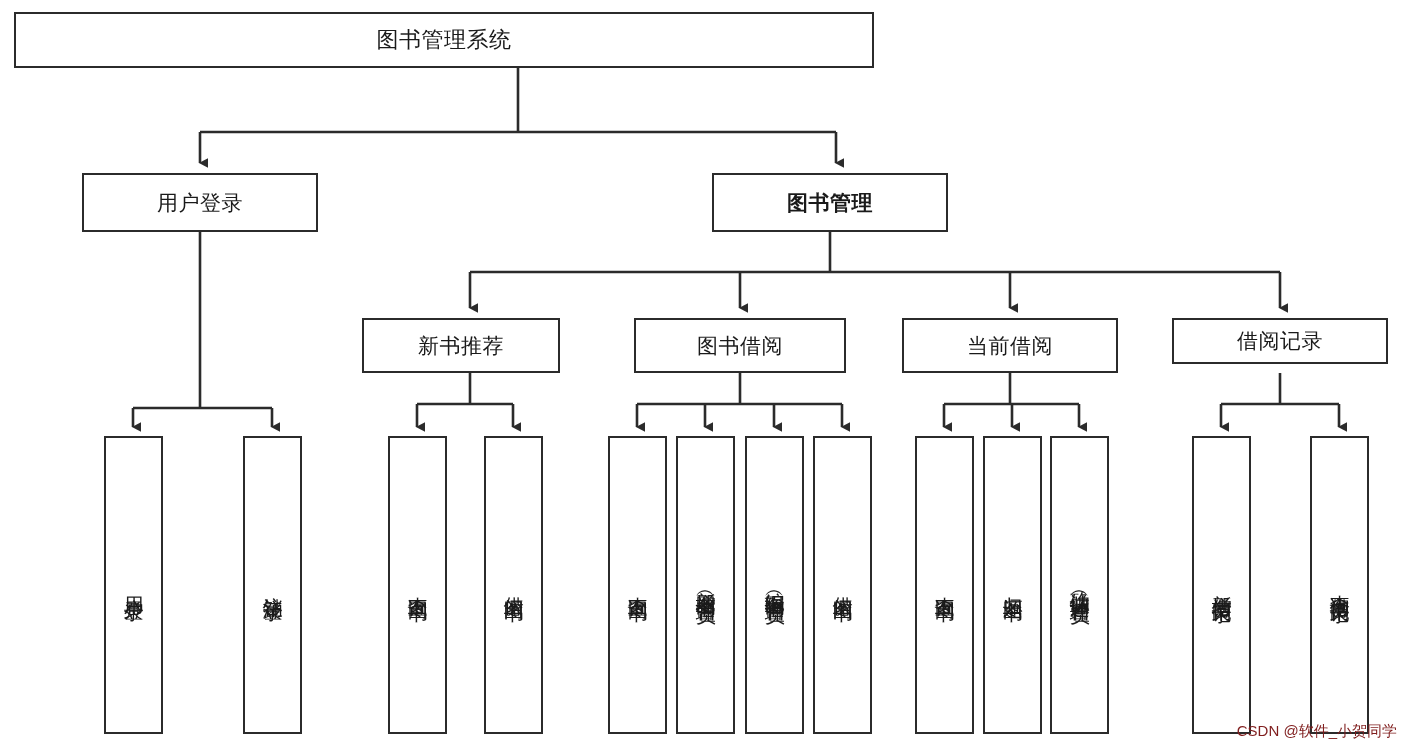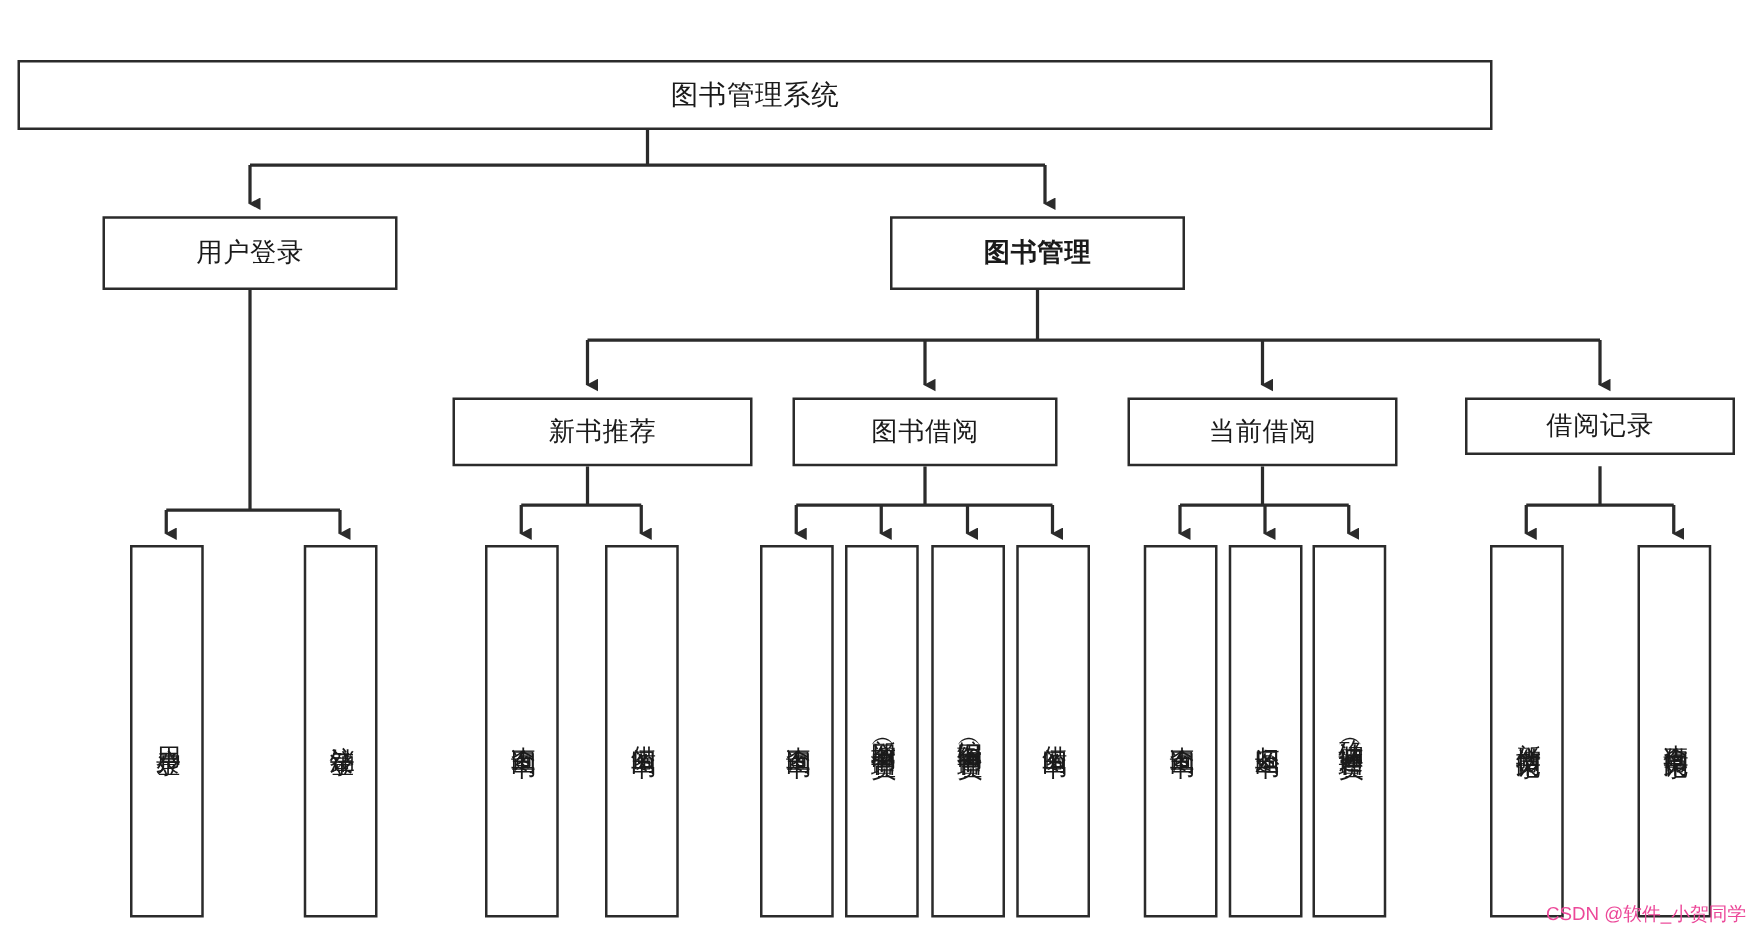--- a/index.html
+++ b/index.html
@@ -55,21 +55,21 @@
     font-size:20px;
     line-height:1.18;
     letter-spacing:2px;
     white-space:nowrap;
   }
   .watermark{
     position:absolute;
     right:8px;
     bottom:6px;
     font-size:15px;
-    color:#ec4899;
+    color:#7f1d1d;
     white-space:nowrap;
     user-select:none;
   }
 </style>
 </head>
 <body>
 
 <div id="stage">
 
   <svg id="wires" viewBox="0 0 1405 747" xmlns="http://www.w3.org/2000/svg">
@@ -115,32 +115,32 @@
       <path d="M1012,404 L1012,427" marker-end="url(#arrow)"></path>
       <path d="M1079,404 L1079,427" marker-end="url(#arrow)"></path>
 
       <path d="M1280,373 L1280,404"></path>
       <path d="M1221,404 L1339,404"></path>
       <path d="M1221,404 L1221,427" marker-end="url(#arrow)"></path>
       <path d="M1339,404 L1339,427" marker-end="url(#arrow)"></path>
     </g>
   </svg>
 
-  <div class="node horiz root" style="left:14px;top:12px;width:1180px;height:56px;margin-top:36px;">
+  <div class="node horiz root" style="left:14px;top:12px;width:860px;height:56px;">
     <span class="lbl">图书管理系统</span>
   </div>
 
   <div class="node horiz" style="left:82px;top:173px;width:236px;height:59px;">
     <span class="lbl">用户登录</span>
   </div>
   <div class="node horiz" style="left:712px;top:173px;width:236px;height:59px;font-weight:bold;">
     <span class="lbl">图书管理</span>
   </div>
 
-  <div class="node horiz" style="left:362px;top:318px;width:240px;height:55px;">
+  <div class="node horiz" style="left:362px;top:318px;width:198px;height:55px;">
     <span class="lbl">新书推荐</span>
   </div>
   <div class="node horiz" style="left:902px;top:318px;width:216px;height:55px;">
     <span class="lbl">当前借阅</span>
   </div>
   <div class="node horiz" style="left:634px;top:318px;width:212px;height:55px;">
     <span class="lbl">图书借阅</span>
   </div>
   <div class="node horiz" style="left:1172px;top:318px;width:216px;height:46px;">
     <span class="lbl">借阅记录</span>

